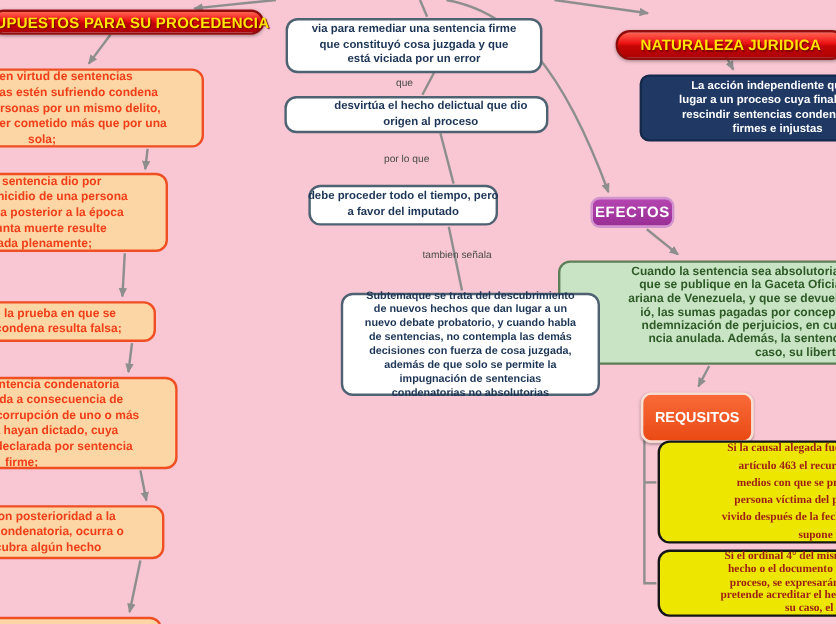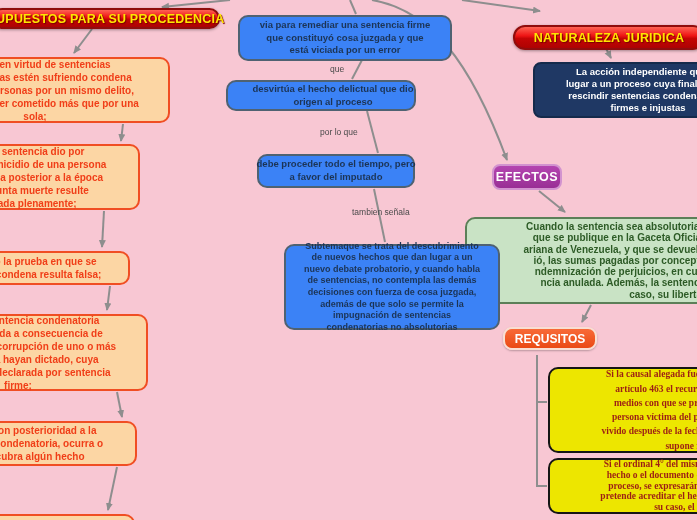--- a/index.html
+++ b/index.html
@@ -9,21 +9,21 @@
   svg.edges{position:absolute;left:0;top:0;z-index:1;}
   .node{position:absolute;box-sizing:border-box;display:flex;align-items:center;justify-content:center;
         text-align:center;white-space:pre;font-weight:bold;z-index:3;border-radius:10px;padding:3px 8px;}
   
   .red{background:linear-gradient(180deg,#ff6353 0%,#ee1414 42%,#c40505 55%,#ae0202 100%);
        border:2px solid #8f0d0d;color:#ffe600;font-size:12.5px;letter-spacing:.2px;
        text-shadow:1px 1px 1px #7a0000;border-radius:12px;box-shadow:0 1px 3px rgba(0,0,0,.35);}
   
   .orange{background:#fcd6a4;border:2px solid #f04e23;color:#f03e18;font-size:10px;line-height:1.3;}
   
-  .blue{background:#3b82f6;border:2px solid #4f6272;color:#1c3455;font-size:9.5px;line-height:1.35;}
+  .blue{background:#ffffff;border:2px solid #4f6272;color:#1c3455;font-size:9.5px;line-height:1.35;}
   .subtema{font-size:9px;line-height:1.28;z-index:5;}
   
   .navy{background:#1f3864;border:2px solid #152a4b;color:#ffffff;font-size:9.5px;line-height:1.26;border-radius:8px;}
   
   .purple{background:linear-gradient(180deg,#b445b0,#992e95);border:2px solid #d293cf;color:#fff;
           font-size:12.5px;letter-spacing:.5px;border-radius:8px;}
   
   .green{background:#c9e3c5;border:2px solid #5c7f58;color:#2d5b26;font-size:10px;line-height:1.13;z-index:2;}
   
   .redorange{background:linear-gradient(180deg,#f86a38,#ea4a14);border:2px solid #f9ded2;color:#fff;
@@ -37,28 +37,28 @@
               font-family:"Liberation Sans","DejaVu Sans",sans-serif;}
   
   #supuestos{left:-8px;top:8px;width:228px;height:21px;}
   #boxA{left:-100px;top:57px;width:270px;height:66px;}
   #boxB{left:-105px;top:144px;width:245px;height:66px;}
   #boxC{left:-70px;top:251px;width:200px;height:34px;}
   #boxD{left:-112px;top:314px;width:260px;height:77px;}
   #boxE{left:-88px;top:421px;width:225px;height:45px;}
   #boxF{left:-45px;top:514px;width:180px;height:40px;}
   #via{left:238px;top:15px;width:214px;height:46px;}
-  #desvirtua{left:226px;top:80px;width:190px;height:31px;padding-left:32px;}
+  #desvirtua{left:237px;top:80px;width:220px;height:31px;padding-left:32px;}
   #debe{left:257px;top:154px;width:158px;height:34px;}
   #subtema{left:284px;top:244px;width:216px;height:86px;}
   #naturaleza{left:513px;top:25px;width:192px;height:25px;}
   #navybox{left:533px;top:62px;width:230px;height:56px;}
   #efectos{left:492px;top:164px;width:70px;height:26px;}
   #greenbox{left:465px;top:217px;width:410px;height:87px;}
-  #requsitos{left:503px;top:327px;width:94px;height:23px;}
+  #requsitos{left:534px;top:327px;width:94px;height:42px;}
   #yellow1{left:548px;top:367px;width:300px;height:86px;}
   #yellow2{left:548px;top:458px;width:300px;height:56px;}
   #lbl-que{left:330px;top:64px;}
   #lbl-porloque{left:320px;top:127px;}
   #lbl-tambien{left:336px;top:207px;margin-left:16px;}
 </style>
 </head>
 <body>
 
 <div id="canvas">

